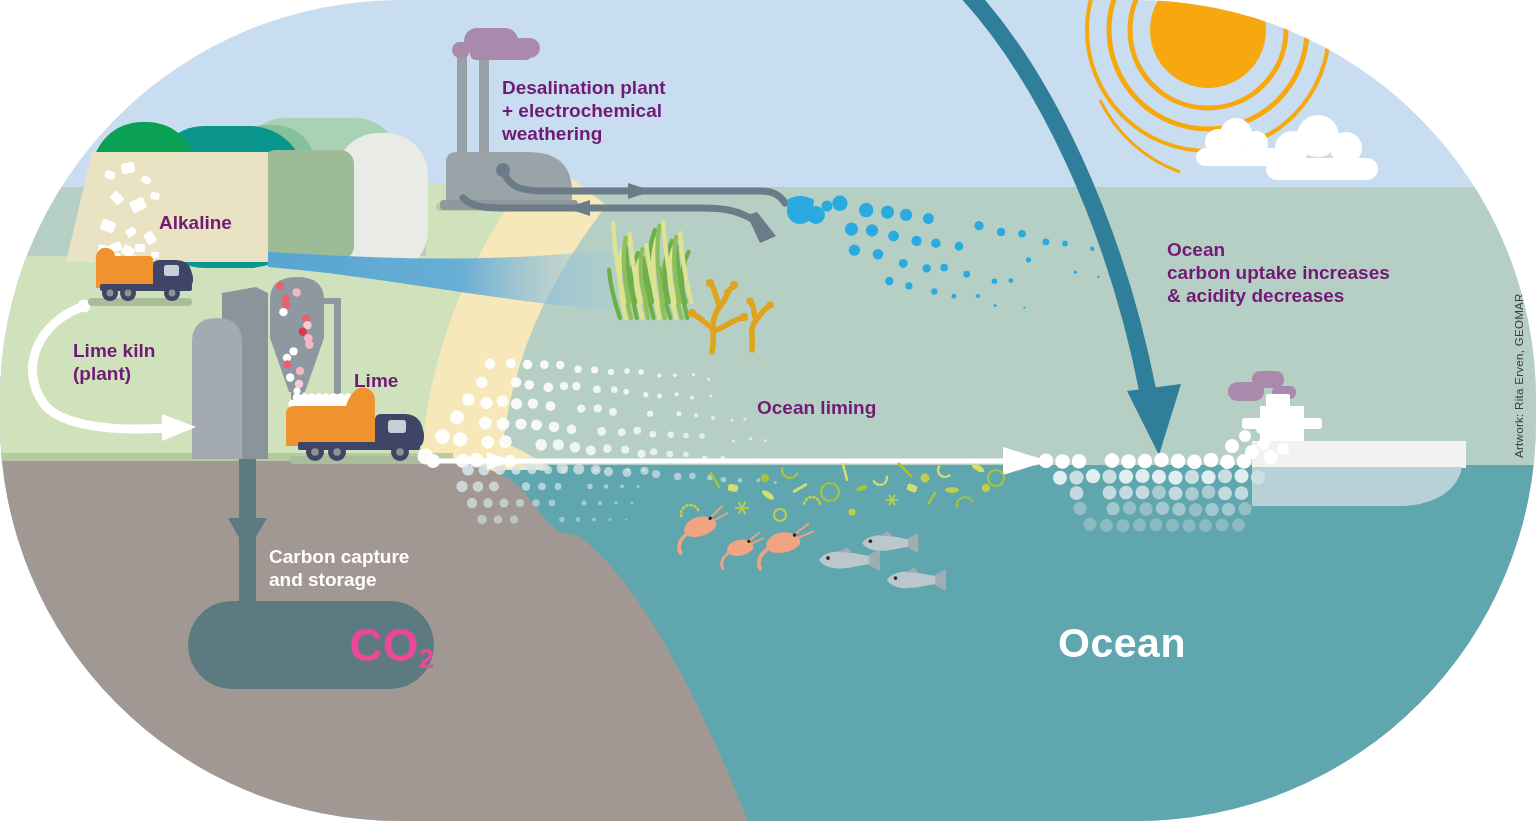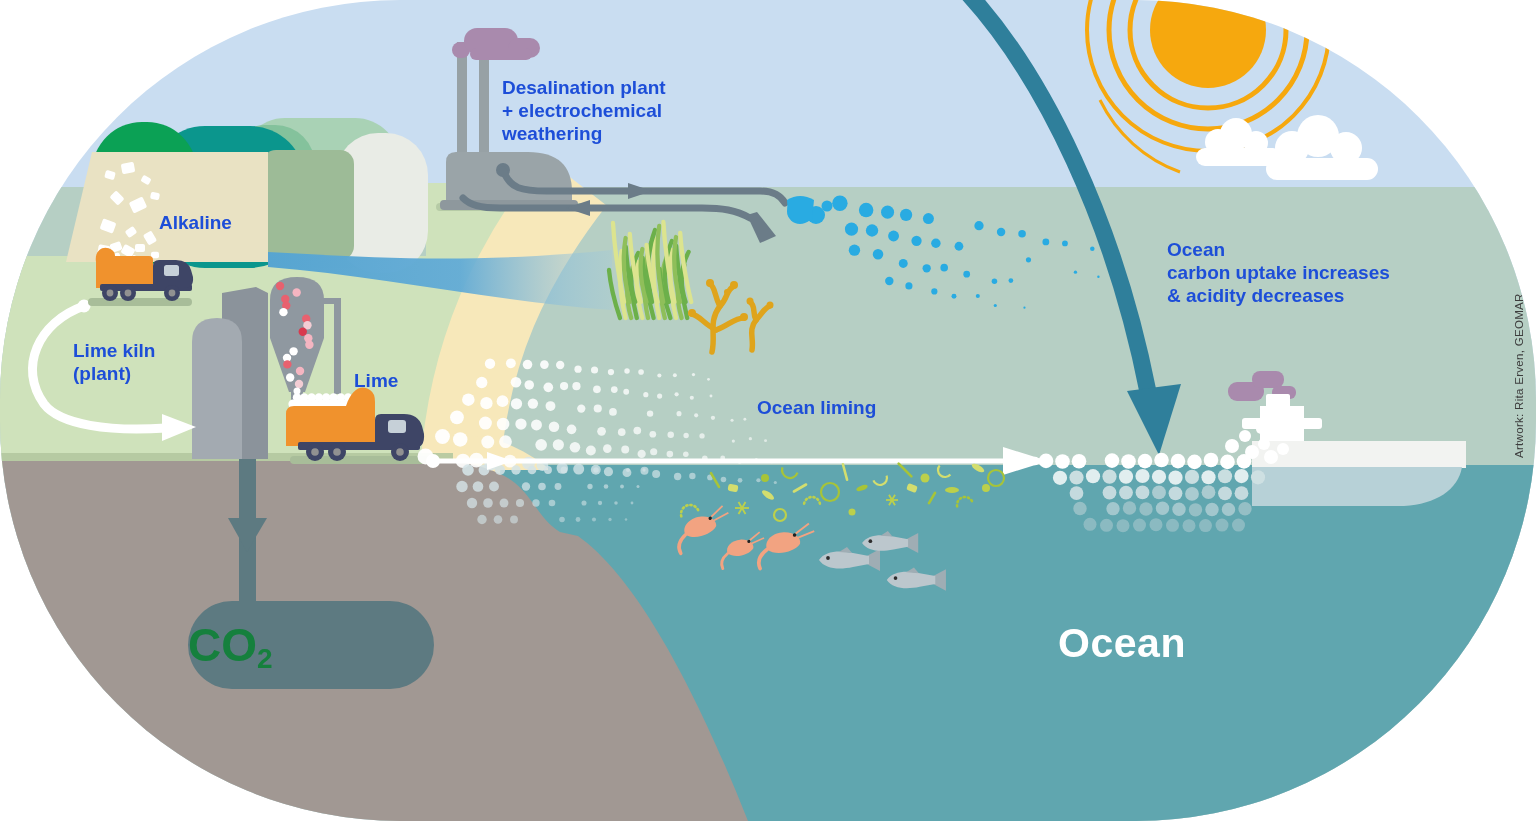--- a/index.html
+++ b/index.html
@@ -1,25 +1,25 @@
 <!DOCTYPE html>
 <html><head>
 <meta charset="utf-8">
 <style>
   html,body{margin:0;padding:0;background:#ffffff;}
   body{font-family:"Liberation Sans","DejaVu Sans",sans-serif;}
   .canvas{position:relative;width:1536px;height:821px;background:#ffffff;overflow:hidden;}
   .clip{position:absolute;inset:0;border-radius:400px;overflow:hidden;background:#ffffff;}
   svg{position:absolute;left:0;top:0;}
-  .lbl{position:absolute;color:#1d4ed8;font-size:19px;font-weight:bold;line-height:1.22;white-space:pre;}
+  .lbl{position:absolute;color:#701a75;font-size:19px;font-weight:bold;line-height:1.22;white-space:pre;}
   .lbl.white{color:#ffffff;}
   .title{position:absolute;left:922px;top:620px;width:400px;text-align:center;color:#ffffff;
          font-size:41px;font-weight:bold;line-height:1.15;letter-spacing:0.5px;}
   .co2{position:absolute;left:188px;top:601px;width:246px;height:88px;display:flex;
-       align-items:center;justify-content:flex-start;color:#15803d;font-weight:bold;}
+       align-items:center;justify-content:flex-end;color:#ec4899;font-weight:bold;}
   .co2 .big{font-size:46px;}
   .co2 .sub{font-size:28px;align-self:flex-end;margin-bottom:14px;}
   .credit{position:absolute;left:1513px;top:458px;transform:rotate(-90deg);transform-origin:0 0;
           font-size:11.5px;color:#3d3d3d;letter-spacing:0.3px;white-space:nowrap;}
 </style>
 </head>
 <body>
 
 <div class="canvas">
  <div class="clip">
@@ -621,20 +621,21 @@
           <circle cx="1035" cy="461" r="4.2" fill="#ffffff"></circle>
         </g>
   </svg>
 
   <div class="lbl" style="left:159px;top:211px;">Alkaline</div>
   <div class="lbl" style="left:73px;top:339px;"><span>Lime kiln</span><br><span>(plant)</span></div>
   <div class="lbl" style="left:354px;top:369px;">Lime</div>
   <div class="lbl" style="left:502px;top:76px;"><span>Desalination plant</span><br><span>+ electrochemical</span><br><span>weathering</span></div>
   <div class="lbl" style="left:757px;top:396px;">Ocean liming</div>
   <div class="lbl" style="left:1167px;top:238px;"><span>Ocean</span><br><span>carbon uptake increases</span><br><span>&amp; acidity decreases</span></div>
+  <div class="lbl white" style="left:269px;top:545px;"><span>Carbon capture</span><br><span>and storage</span></div>
   <div class="co2">
         <span class="big">CO</span>
         <span class="sub">2</span>
       </div>
   <div class="title"><span>Ocean</span><br></div>
   <div class="credit">Artwork: Rita Erven, GEOMAR</div>
  </div>
 </div>
 
 </body></html>

